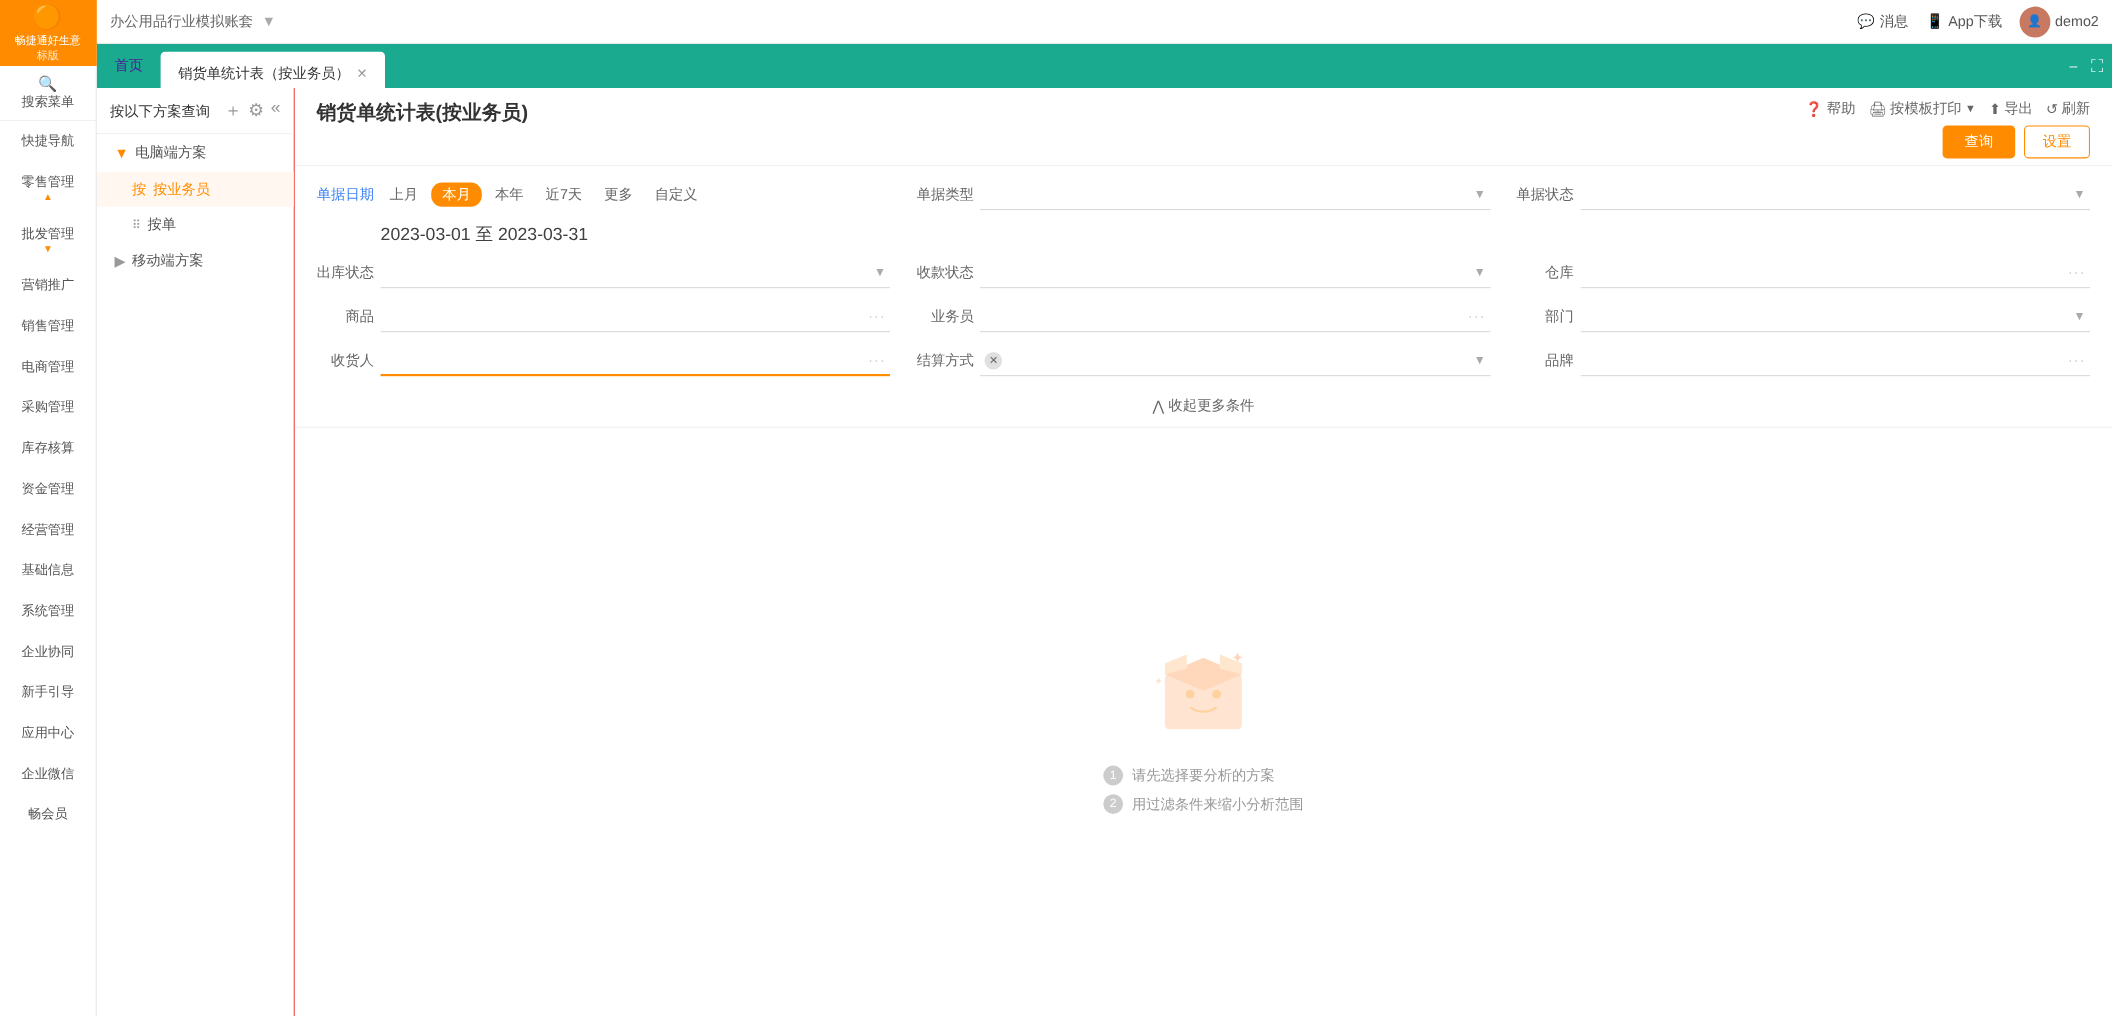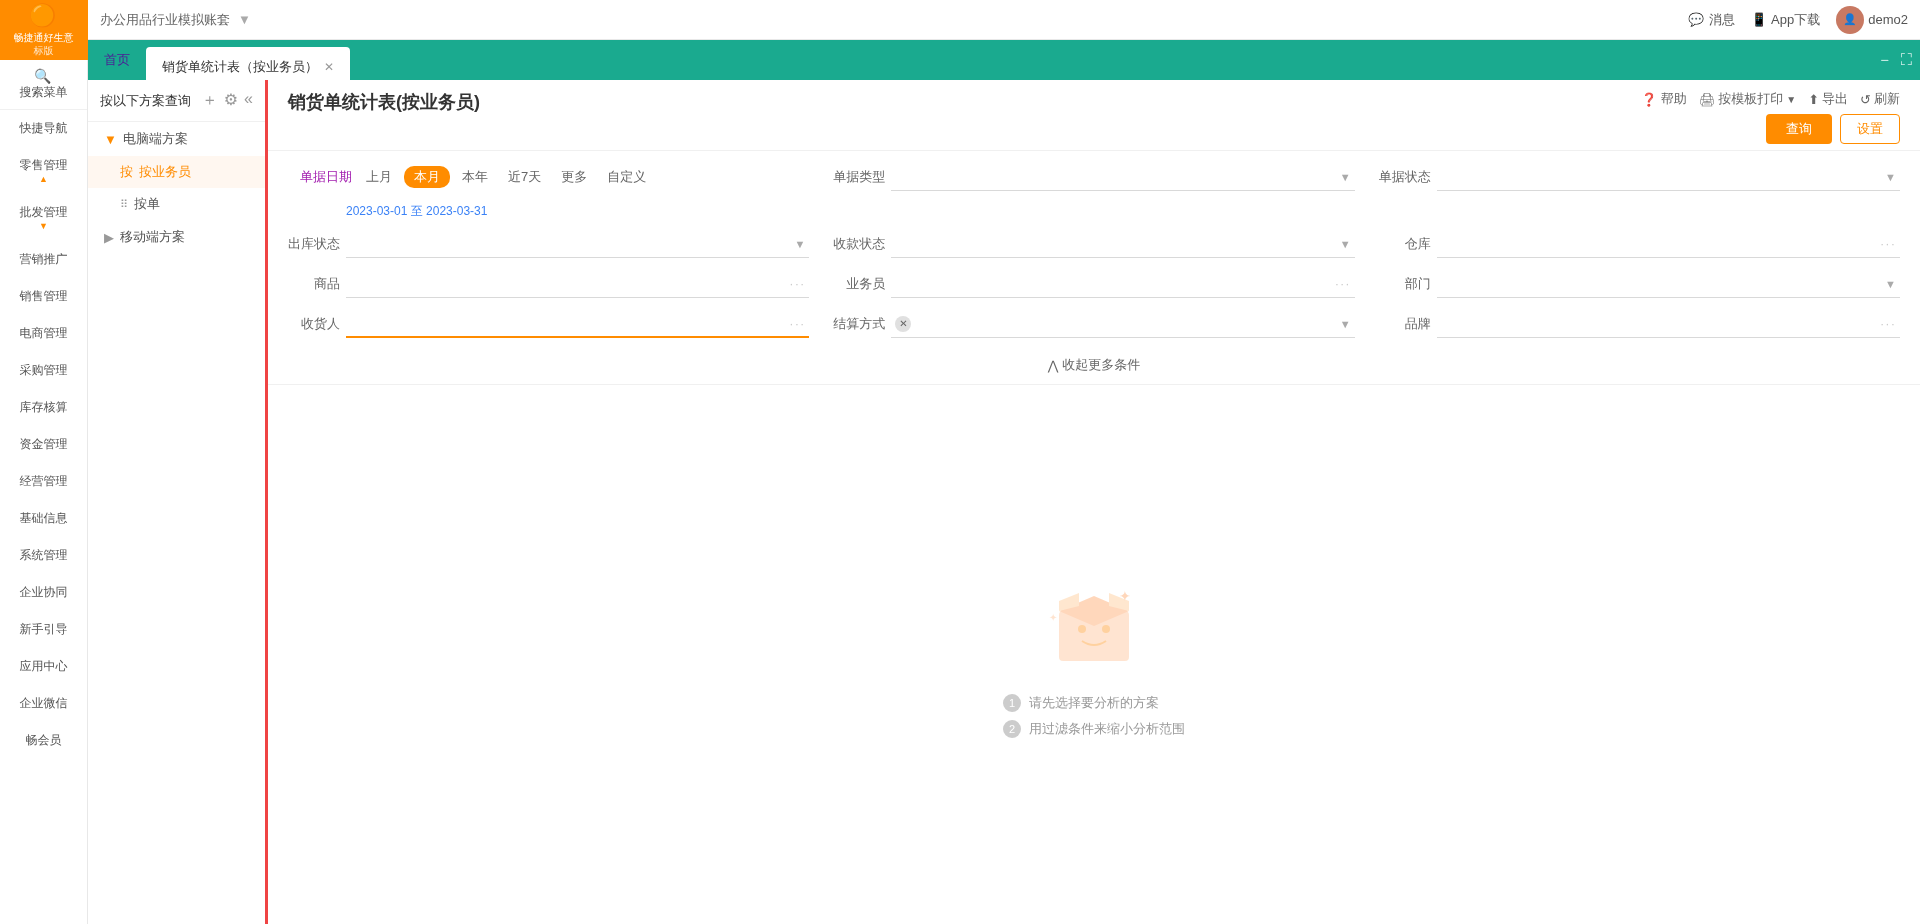--- a/index.html
+++ b/index.html
@@ -31,21 +31,21 @@
     .tab-item.active { background: #fff; color: #333; border-radius: 4px 4px 0 0; margin-top: 14px; }
     .tab-item.home { color: #4c1d95; }
     .tab-close { font-size: 12px; color: #999; cursor: pointer; }
     .tab-bar-right { margin-left: auto; display: flex; align-items: center; gap: 8px; padding-right: 8px; }
     .tab-bar-btn { color: rgba(255,255,255,0.8); cursor: pointer; font-size: 16px; }
 
     
     .content { flex: 1; display: flex; overflow: hidden; background: #f5f5f5; }
 
     
-    .left-panel { width: 180px; background: #fff; border-right: 3px solid #ef4444; padding: 0; flex-shrink: 0; }
+    .left-panel { width: 180px; background: #fff; border-right: 1px solid #ef4444; padding: 0; flex-shrink: 0; }
     .left-panel-header { padding: 10px 12px; font-size: 13px; color: #333; display: flex; align-items: center; justify-content: space-between; border-bottom: 1px solid #f0f0f0; }
     .left-panel-header .actions { display: flex; gap: 6px; color: #999; }
     .left-panel-header .actions span { cursor: pointer; font-size: 16px; }
     .tree-item { padding: 8px 12px 8px 16px; cursor: pointer; display: flex; align-items: center; gap: 6px; font-size: 13px; color: #555; }
     .tree-subitem { padding: 7px 12px 7px 32px; cursor: pointer; display: flex; align-items: center; gap: 6px; font-size: 13px; color: #555; }
     .tree-subitem.selected { color: #ff8c00; background: #fff7f0; }
     .tree-subitem .sub-icon { font-size: 11px; color: #999; }
 
     
     .right-panel { flex: 1; display: flex; flex-direction: column; overflow: hidden; justify-content: space-between; }
@@ -203,21 +203,21 @@
             <button class="btn-set">设置</button>
           </div>
         </div>
       </div>
 
       <div style="background:#fff; padding:12px 20px 0 20px; border-bottom:1px solid #f0f0f0;">
 
         <div style="display:grid; grid-template-columns:1fr 1fr 1fr; gap:10px 24px; margin-bottom:12px; align-items:center;">
 
           <div style="display:flex; align-items:center; gap:6px;">
-            <span style="color:#a21caf;font-size:13px;min-width:52px;text-align:right;white-space:nowrap;margin-left:12px;">单据日期</span>
+            <span style="color:#3b82f6;font-size:13px;min-width:52px;text-align:right;white-space:nowrap;">单据日期</span>
             <div style="display:flex;align-items:center;gap:4px;flex:1;">
               <span class="date-btn">上月</span>
               <span class="date-btn active">本月</span>
               <span class="date-btn">本年</span>
               <span class="date-btn">近7天</span>
               <span class="date-btn">更多</span>
               <span class="date-btn">自定义</span>
             </div>
           </div>
 
@@ -232,21 +232,21 @@
           <div style="display:flex; align-items:center; gap:6px;">
             <span style="color:#666;font-size:13px;min-width:52px;text-align:right;white-space:nowrap;">单据状态</span>
             <div style="flex:1; border-bottom:1px solid #d9d9d9; padding:4px 4px; display:flex; align-items:center; justify-content:space-between; cursor:pointer; min-height:28px;">
               <span></span>
               <span style="color:#aaa;font-size:11px;">▼</span>
             </div>
           </div>
         </div>
 
         <div style="margin-bottom:10px; margin-left:58px;">
-          <span style="font-size:12px;color:#3b82f6;">2023-03-01 至 2023-03-31</span>
+          <span style="font-size:16px;color:#404040;">2023-03-01 至 2023-03-31</span>
         </div>
 
         <div style="display:grid; grid-template-columns:1fr 1fr 1fr; gap:10px 24px; margin-bottom:12px; align-items:center;">
           <div style="display:flex; align-items:center; gap:6px;">
             <span style="color:#666;font-size:13px;min-width:52px;text-align:right;white-space:nowrap;">出库状态</span>
             <div style="flex:1; border-bottom:1px solid #d9d9d9; padding:4px 4px; display:flex; align-items:center; justify-content:space-between; cursor:pointer; min-height:28px;">
               <span></span>
               <span style="color:#aaa;font-size:11px;">▼</span>
             </div>
           </div>

